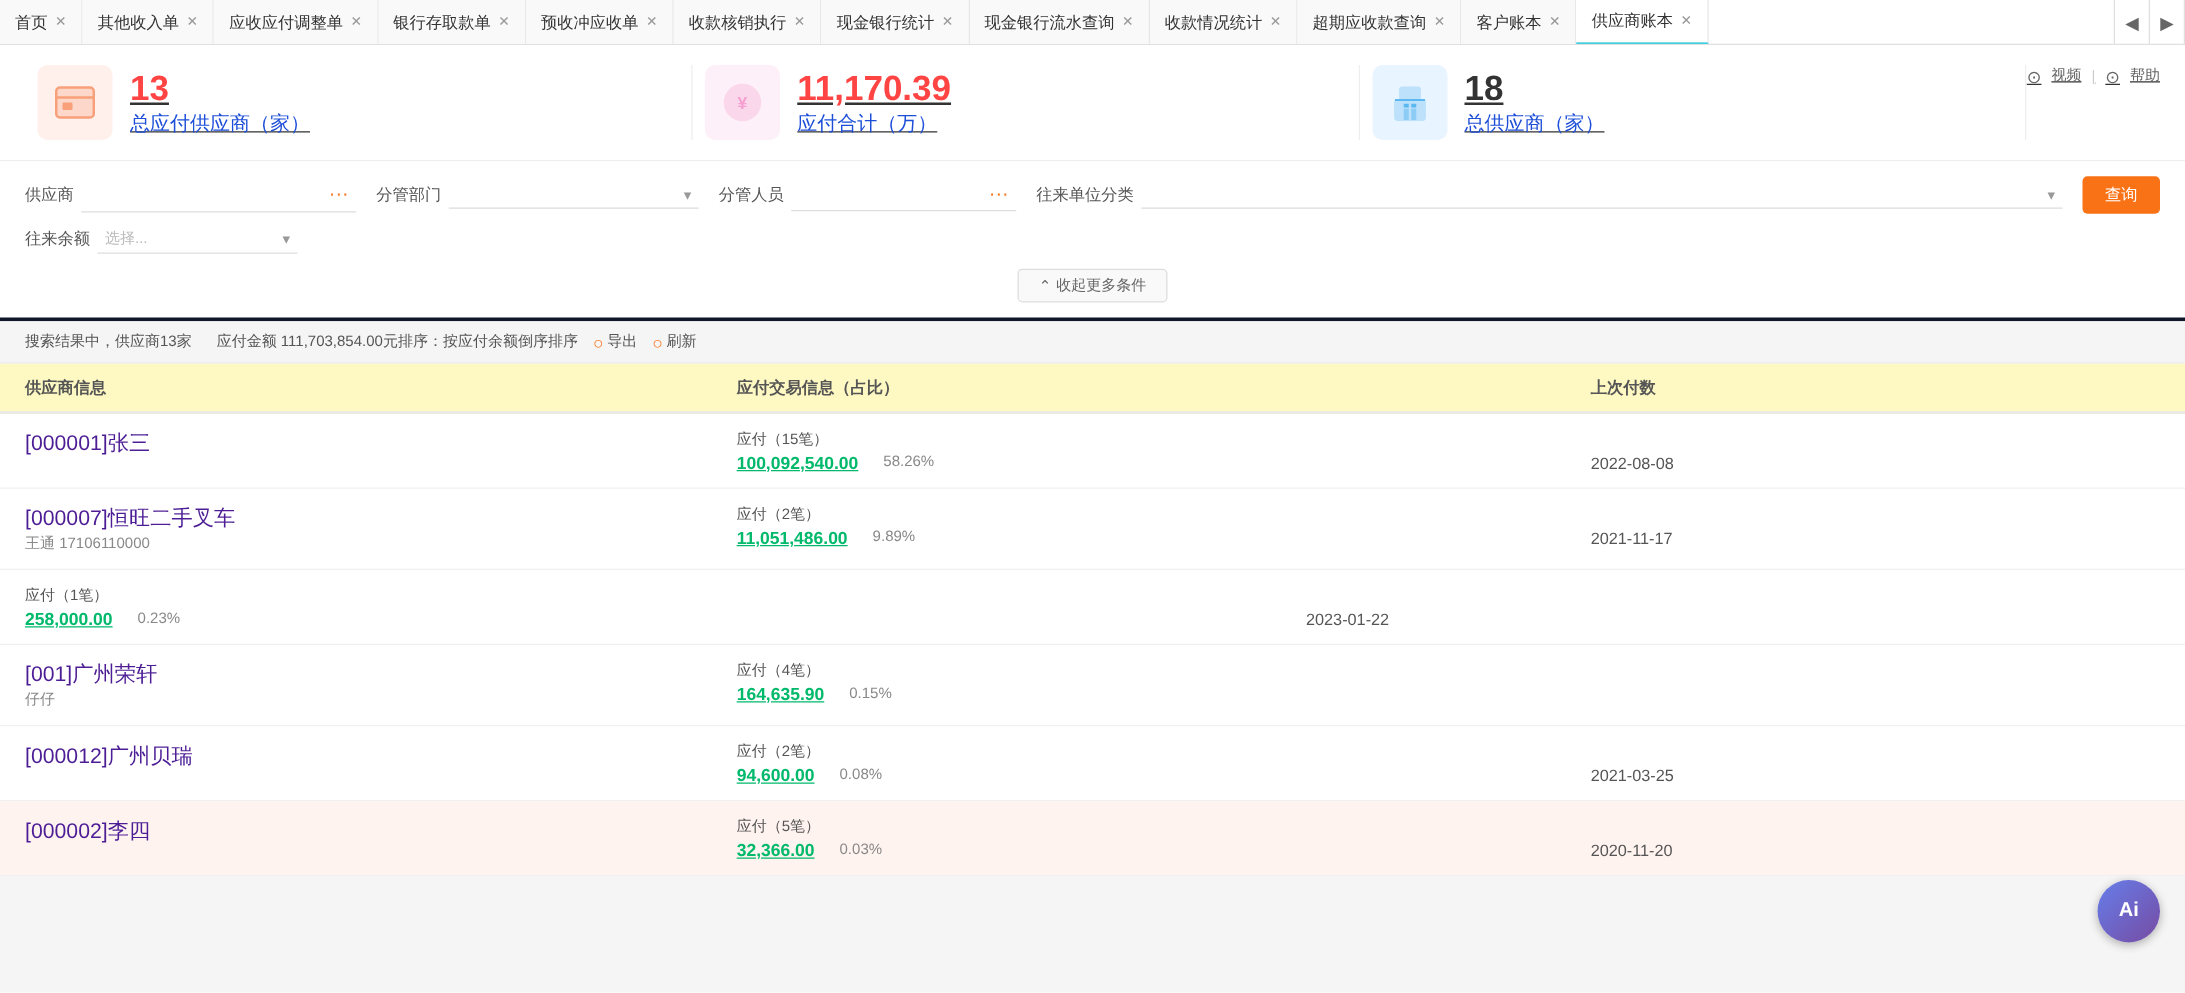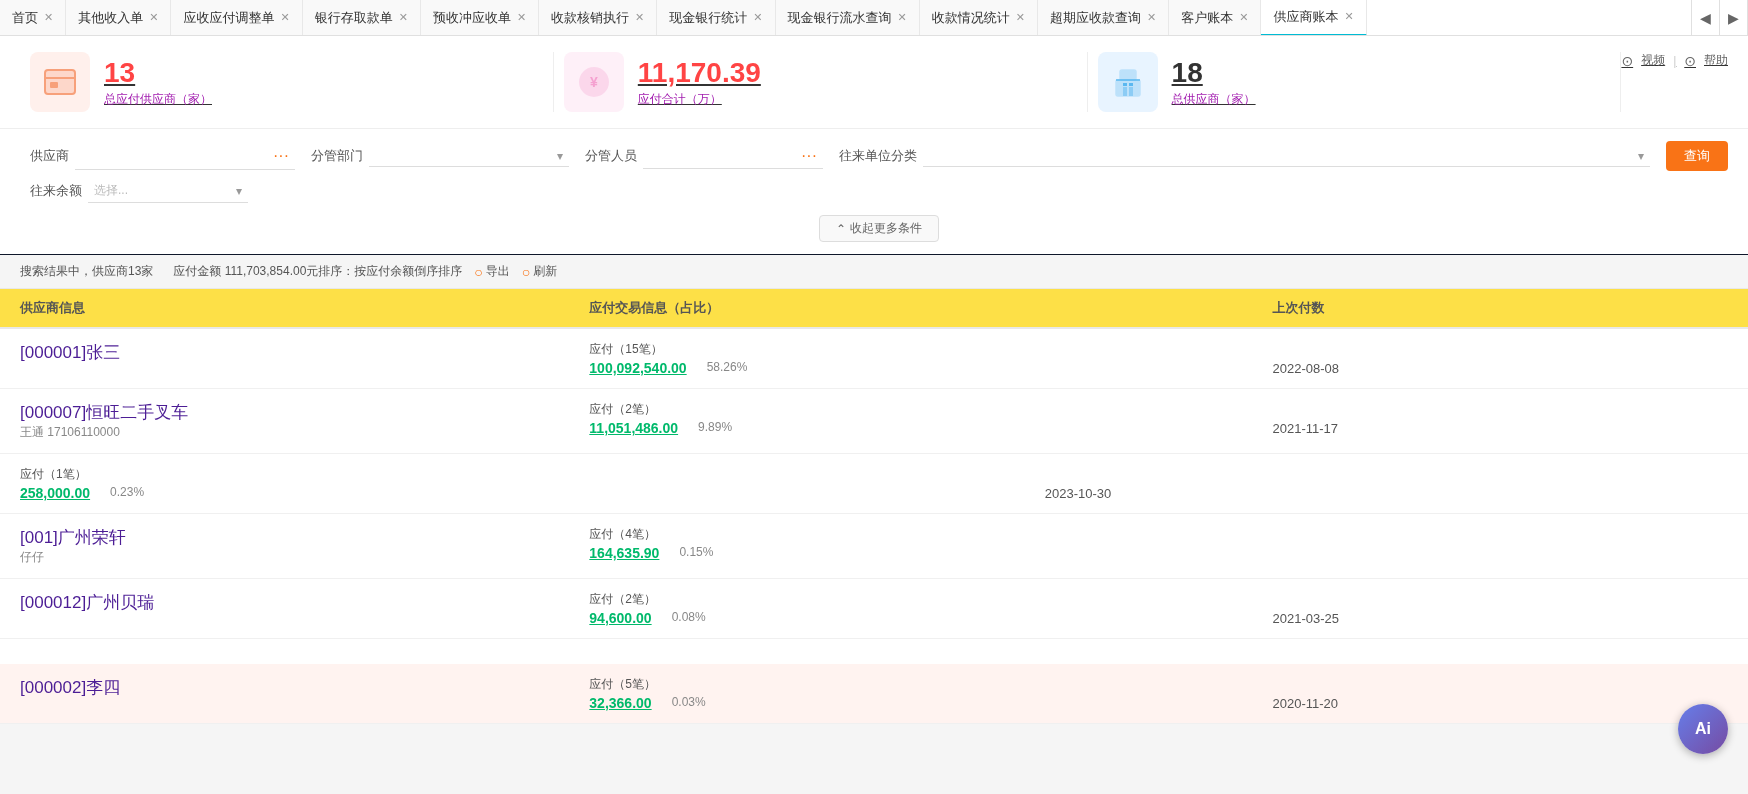--- a/index.html
+++ b/index.html
@@ -80,38 +80,38 @@
       border-radius: 8px;
       font-size: 32px;
       flex-shrink: 0;
     }
     .card-icon.orange { background: #fff0ec; color: #f7a07a; }
     .card-icon.pink { background: #fef0f8; color: #f5a0d0; }
     .card-icon.blue { background: #e8f4ff; color: #5bb8f0; }
     .card-content { display: flex; flex-direction: column; }
     .card-number { font-size: 28px; font-weight: bold; color: #ff4444; line-height: 1.2; }
     .card-number.dark { color: #333; }
-    .card-label { font-size: 12px; color: #a21caf; margin-top: 2px; }
+    .card-label { font-size: 16px; color: #1d4ed8; margin-top: 2px; }
     .top-right-links {
       display: flex;
       align-items: center;
       gap: 8px;
       font-size: 12px;
       color: #666;
       margin-left: auto;
       align-self: flex-start;
     }
     .top-right-links span { cursor: pointer; color: #666; }
     .top-right-links .divider { color: #ccc; }
 
     
     .filter-bar {
       background: #fff;
-      padding: 12px 20px 8px 30px;
-      border-bottom: 1px solid #0f172a;
+      padding: 12px 20px 8px 20px;
+      border-bottom: 3px solid #0f172a;
     }
     .filter-row {
       display: flex;
       align-items: center;
       gap: 16px;
       margin-bottom: 8px;
       flex-wrap: wrap;
     }
     .filter-item {
       display: flex;
@@ -193,33 +193,33 @@
       background: #fff;
       margin: 0;
     }
     .table-header {
       display: flex;
       padding: 10px 20px;
       border-bottom: 2px solid #e8e8e8;
       font-size: 13px;
       font-weight: bold;
       color: #555;
-      background: #fde047;
+      background: #fef9c3;
     }
     .col-supplier { flex: 2.5; min-width: 200px; }
     .col-transaction { flex: 3; min-width: 250px; }
     .col-lastpay { flex: 2; min-width: 150px; }
 
     .table-row {
       display: flex;
       padding: 12px 20px;
       border-bottom: 1px solid #f0f0f0;
       align-items: flex-start;
     }
-    .table-row.highlighted { background: #fff3f0; margin-top: 25px; }
+    .table-row.highlighted { background: #fff3f0; }
     .supplier-link {
       color: #4c1d95;
       cursor: pointer;
       font-size: 17px;
       display: block;
     }
     .supplier-sub { font-size: 12px; color: #888; margin-top: 3px; }
     .trans-label { font-size: 12px; color: #555; }
     .trans-amount { color: #00b96b; font-size: 14px; font-weight: bold; text-decoration: underline; cursor: pointer; margin-top: 2px; }
     .trans-pct { font-size: 12px; color: #888; margin-left: 16px; align-self: flex-end; margin-bottom: 2px; }
@@ -451,21 +451,21 @@
     </div>
 
     <div class="table-row">
       <div class="col-transaction">
         <div class="trans-label">应付（1笔）</div>
         <div class="trans-row">
           <span class="trans-amount">258,000.00</span>
           <span class="trans-pct">0.23%</span>
         </div>
       </div>
-      <div class="col-lastpay last-pay">2023-10-30</div>
+      <div class="col-lastpay last-pay">2023-01-22</div>
     </div>
 
     <div class="table-row">
       <div class="col-supplier">
         <a class="supplier-link">[001]广州荣轩</a>
         <span class="supplier-sub">仔仔</span>
       </div>
       <div class="col-transaction">
         <div class="trans-label">应付（4笔）</div>
         <div class="trans-row">

